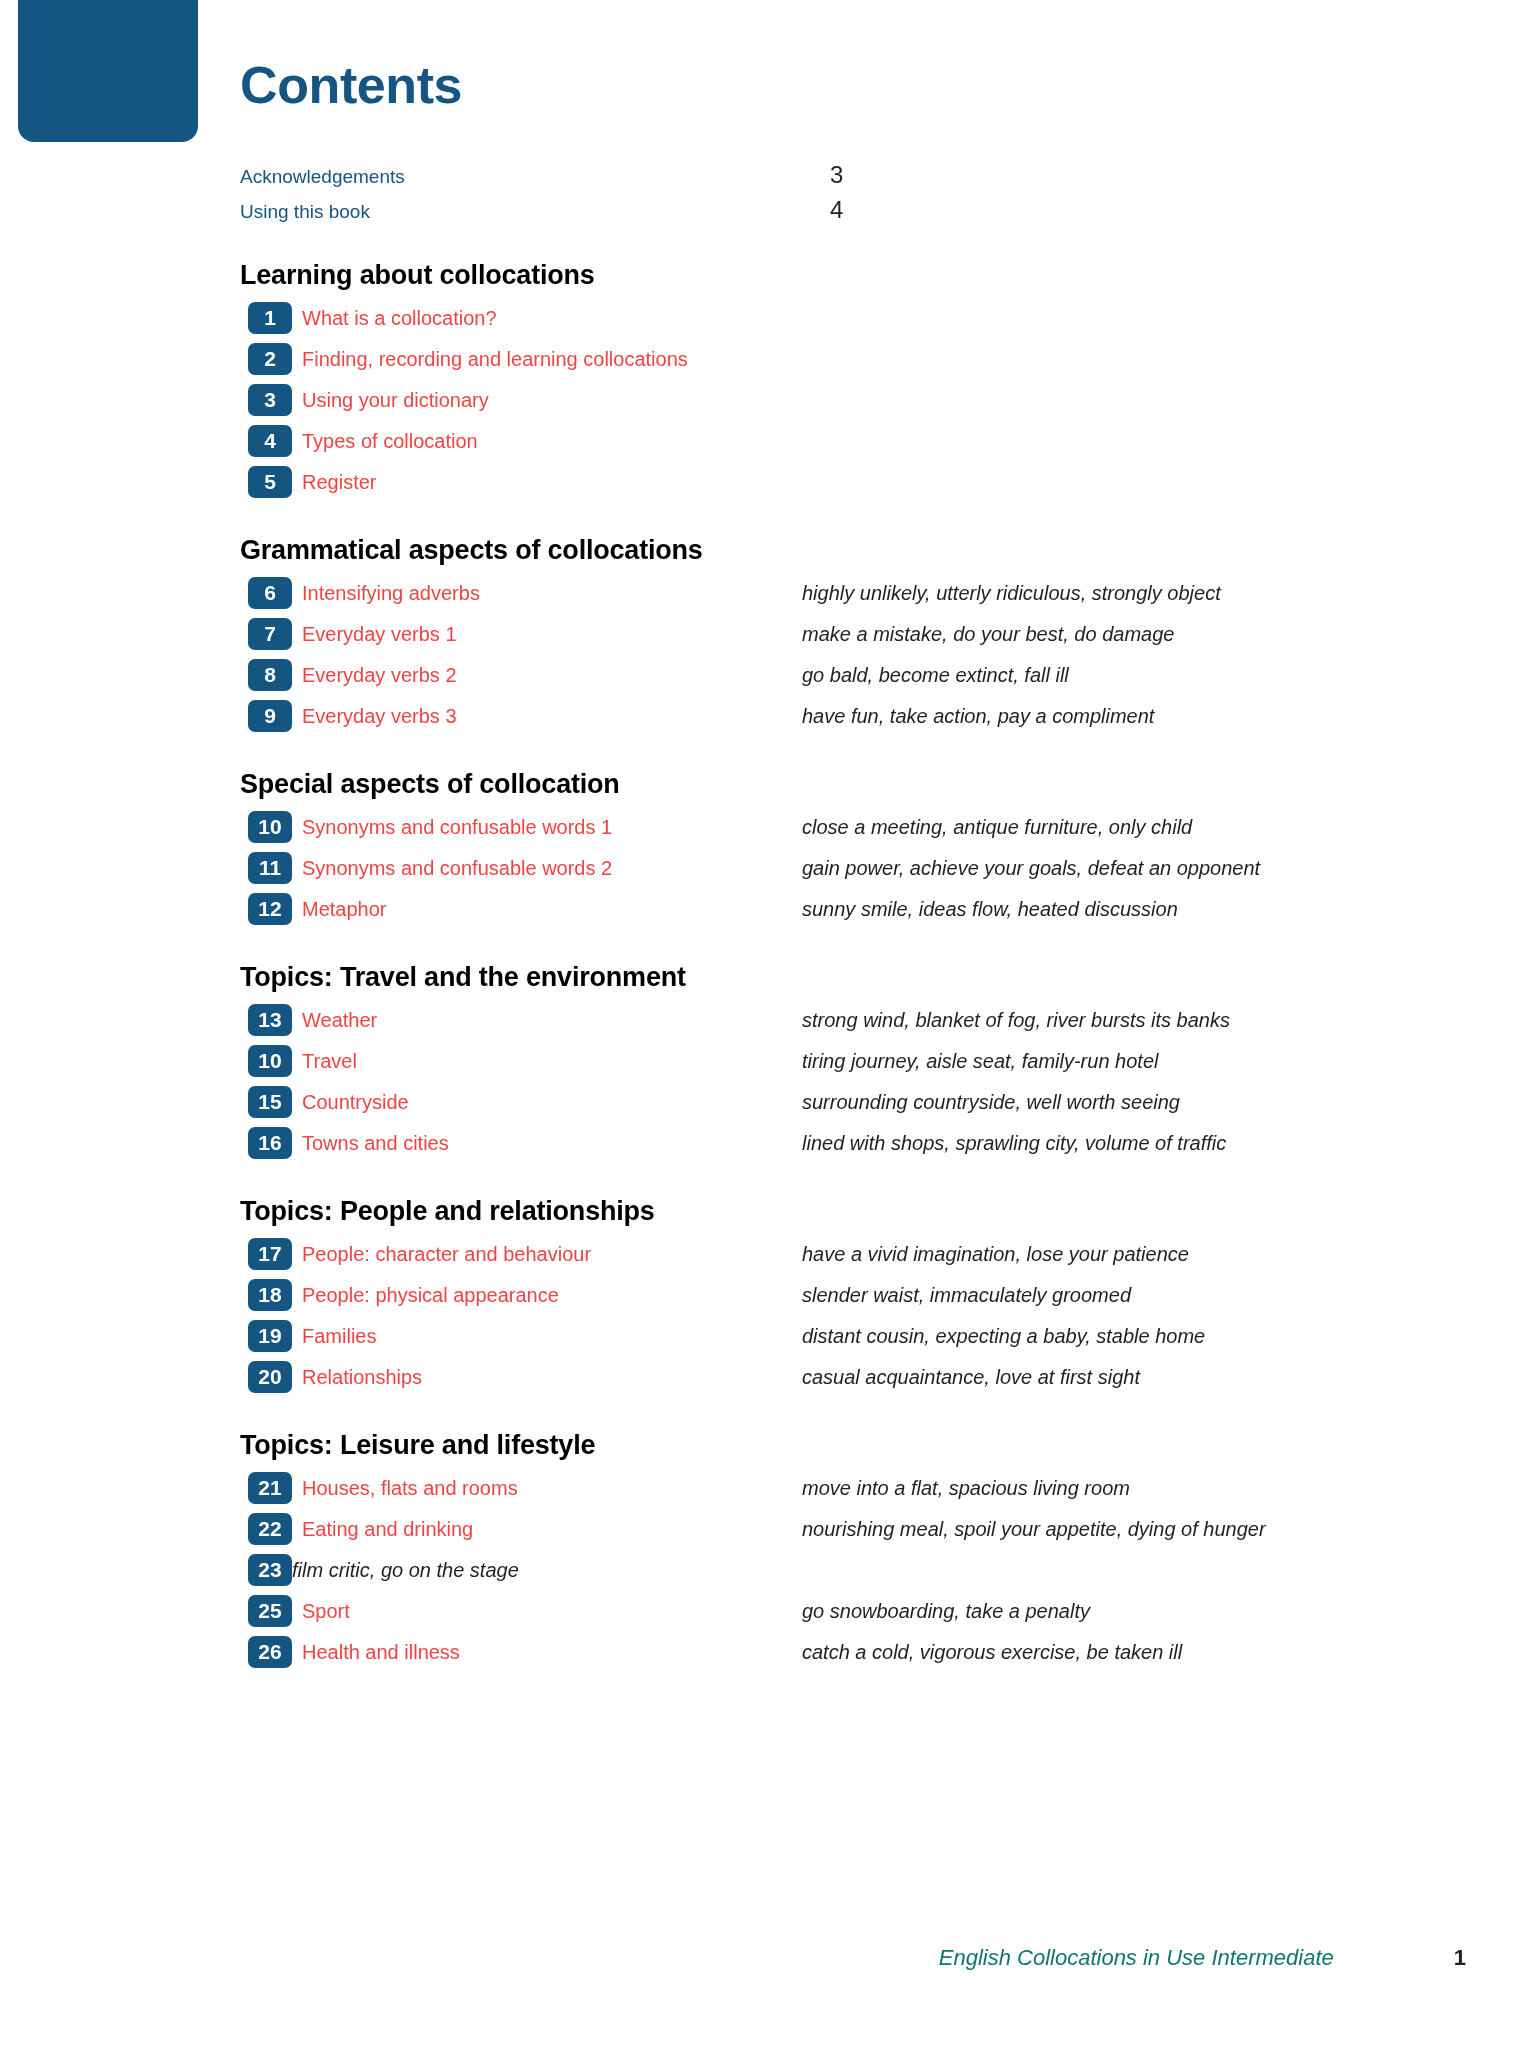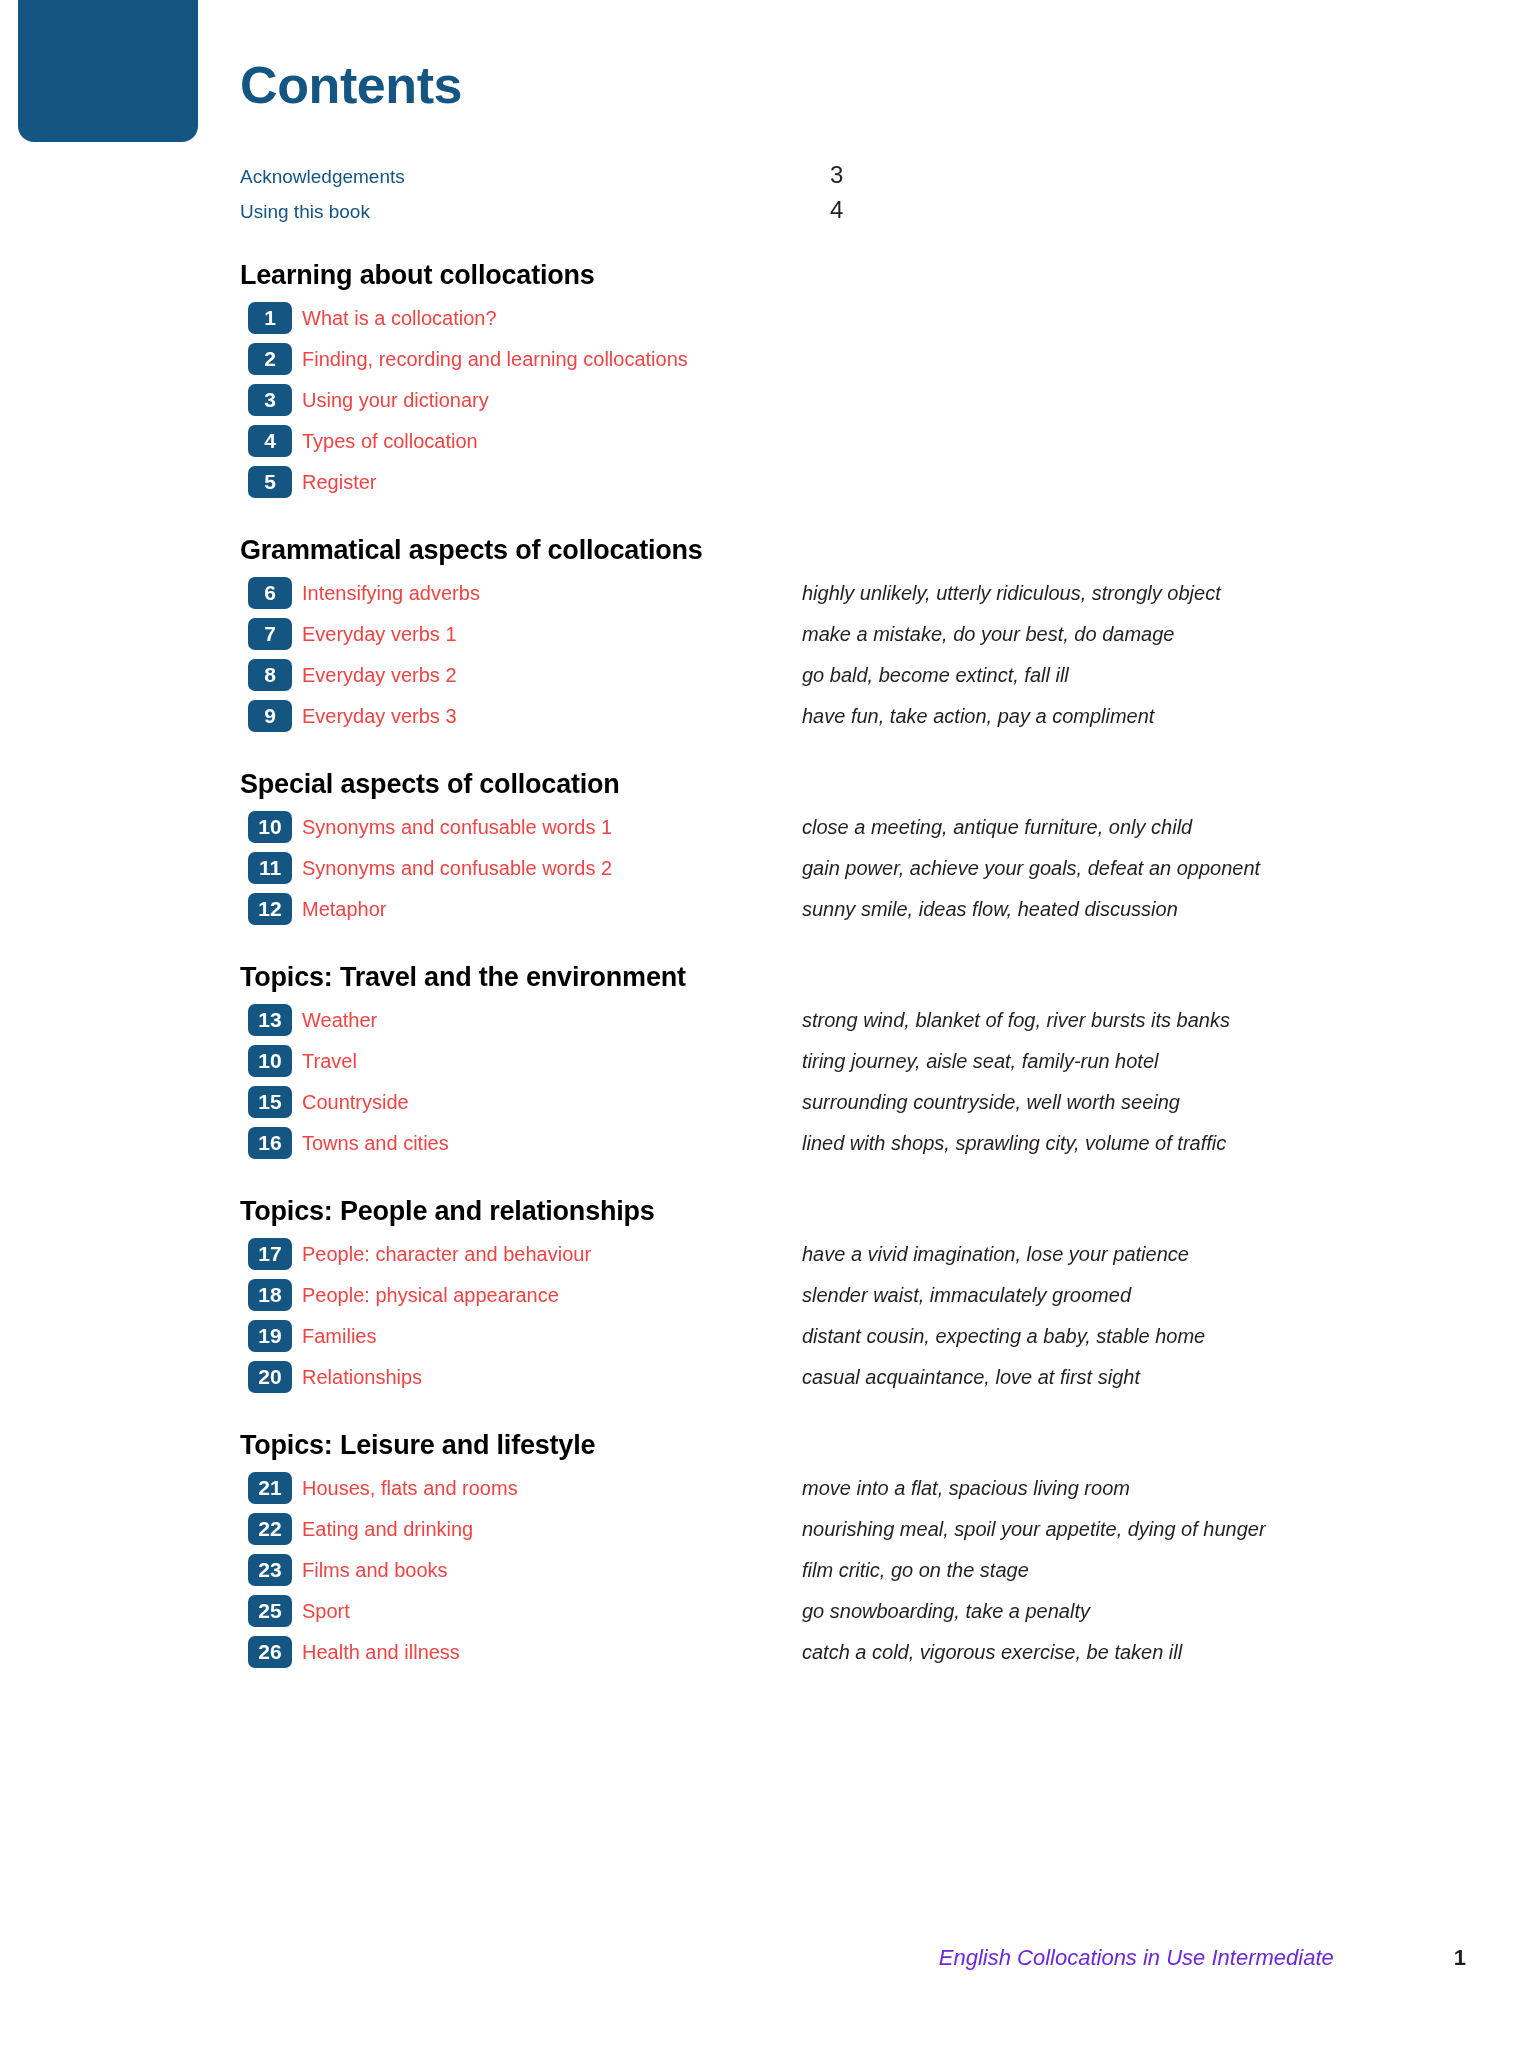--- a/index.html
+++ b/index.html
@@ -127,21 +127,21 @@
     left: 240px;
     top: 1945px;
     width: 1226px;
     display: flex;
     align-items: baseline;
     justify-content: flex-end;
   }
   .footer-title {
     font-size: 22px;
     font-style: italic;
-    color: #6d28d9;
+    color: #0f766e;
   }
   .footer-page {
     font-size: 22px;
     font-weight: bold;
     color: #231f20;
     margin-left: 120px;
   }
 </style>
 </head>
 <body>
@@ -277,21 +277,20 @@
           <span class="unit-title">Houses, flats and rooms</span>
           <span class="unit-example">move into a flat, spacious living room</span>
         </div>
         <div class="unit-row">
           <span class="unit-badge">22</span>
           <span class="unit-title">Eating and drinking</span>
           <span class="unit-example">nourishing meal, spoil your appetite, dying of hunger</span>
         </div>
         <div class="unit-row">
           <span class="unit-badge">23</span>
-          <span class="unit-title">Films and books</span>
           <span class="unit-example">film critic, go on the stage</span>
         </div>
         <div class="unit-row">
           <span class="unit-badge">25</span>
           <span class="unit-title">Sport</span>
           <span class="unit-example">go snowboarding, take a penalty</span>
         </div>
         <div class="unit-row">
           <span class="unit-badge">26</span>
           <span class="unit-title">Health and illness</span>

